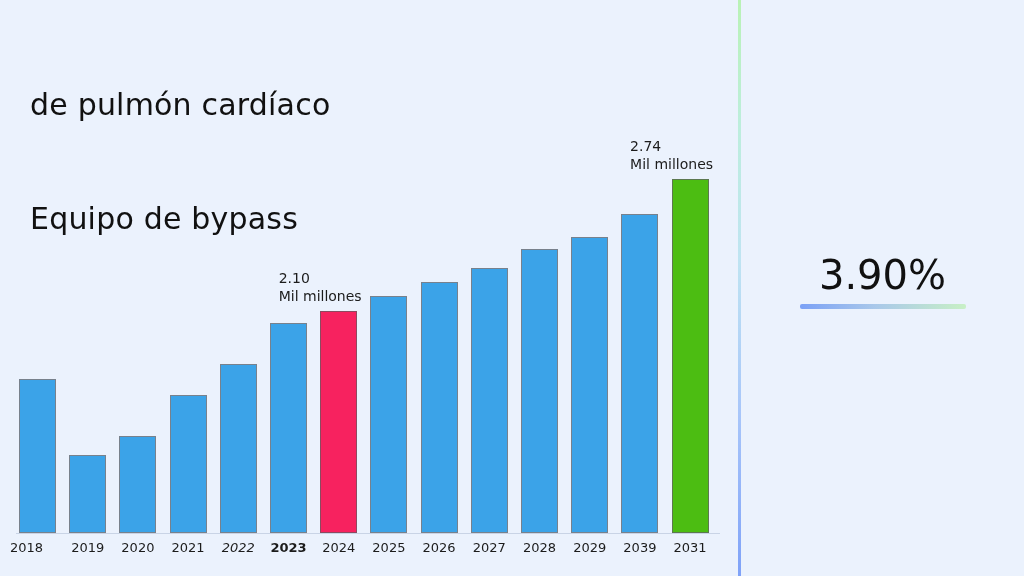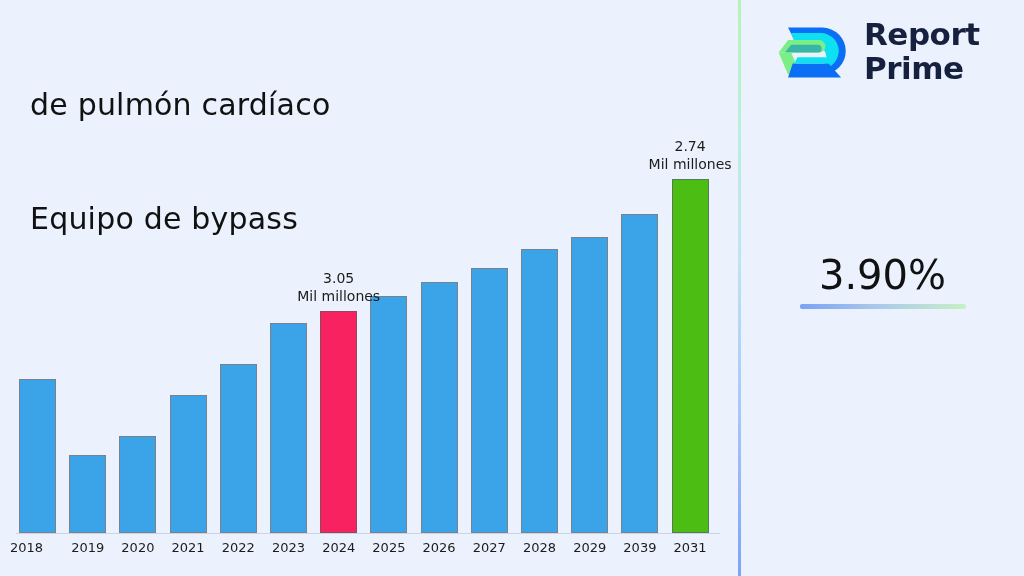--- a/index.html
+++ b/index.html
@@ -77,21 +77,21 @@
     color: #1c1c1c;
     text-align: center;
     white-space: nowrap;
   }
 
   .bar-callout {
     position: absolute;
     font-size: 14px;
     line-height: 18px;
     color: #1c1c1c;
-    text-align: center;
+    text-align: left;
     white-space: nowrap;
   }
   .bar-callout .cv { display: block; }
   .bar-callout .cu { display: block; }
 
   
   .right-panel {
     position: absolute;
     left: 741px;
     top: 0;
@@ -170,62 +170,47 @@
         <div class="bar" title="2028: 2.4 Mil millones" style="left: 521px; width: 37px; top: 248.977px; height: 284.023px;"></div>
         <div class="bar" title="2029: 2.46 Mil millones" style="left: 571.2px; width: 37px; top: 236.628px; height: 296.372px;"></div>
         <div class="bar" title="2030: 2.57 Mil millones" style="left: 621.4px; width: 37px; top: 213.988px; height: 319.012px;"></div>
         <div class="bar highlight-green" title="2031: 2.74 Mil millones" style="left: 671.6px; width: 37px; top: 179px; height: 354px;"></div>
       </div>
     <div id="ticks-layer">
         <div class="tick" style="left: 2px; width: 49px;">2018</div>
         <div class="tick" style="left: 63.2px; width: 49px;">2019</div>
         <div class="tick" style="left: 113.4px; width: 49px;">2020</div>
         <div class="tick" style="left: 163.6px; width: 49px;">2021</div>
-        <div class="tick" style="left: 213.8px; width: 49px;">2022</div>
-        <div class="tick" style="left: 264px; width: 49px;">2023</div>
+        <div class="tick" style="left: 213.8px; width: 49px; font-style: italic;">2022</div>
+        <div class="tick" style="left: 264px; width: 49px; font-weight: bold;">2023</div>
         <div class="tick" style="left: 314.2px; width: 49px;">2024</div>
         <div class="tick" style="left: 364.4px; width: 49px;">2025</div>
         <div class="tick" style="left: 414.6px; width: 49px;">2026</div>
         <div class="tick" style="left: 464.8px; width: 49px;">2027</div>
         <div class="tick" style="left: 515px; width: 49px;">2028</div>
         <div class="tick" style="left: 565.2px; width: 49px;">2029</div>
         <div class="tick" style="left: 615.4px; width: 49px;">2039</div>
         <div class="tick" style="left: 665.6px; width: 49px;">2031</div>
       </div>
     <div id="callouts-layer">
         <div class="bar-callout" style="left: 278.7px; width: 120px; top: 268.721px;">
-          <span class="cv">3.05</span>
+          <span class="cv">2.10</span>
           <span class="cu">Mil millones</span>
         </div>
         <div class="bar-callout" style="left: 630.1px; width: 120px; top: 137px;">
           <span class="cv">2.74</span>
           <span class="cu">Mil millones</span>
         </div>
       </div>
   </div>
 
   <div class="v-divider"></div>
 
   <div class="right-panel">
 
-    <div class="logo">
-      <svg class="logo-mark" viewBox="0 0 100 100">
-        <path d="M18 20 L62 20 A30 30 0 0 1 62 80 L54 80 A22 22 0 0 0 54 36 L26 36 Z" fill="#0b6ff5"></path>
-        <path d="M22 27 L60 27 A23 23 0 0 1 60 73 L52 73 A15 15 0 0 0 52 43 L28 43 Z" fill="#0de0f0"></path>
-        <path d="M6 52 L18 36 L58 36 A8 8 0 0 1 58 52 Z" fill="#7bee86"></path>
-        <path d="M14 52 L22 42 L56 42 A5 5 0 0 1 56 52 Z" fill="#3ab6a6"></path>
-        <path d="M6 52 L18 80 L34 80 L22 52 Z" fill="#7bee86"></path>
-        <path d="M24 66 L70 66 L86 84 L18 84 Z" fill="#0b6ff5"></path>
-        <path d="M30 58 L66 58 L74 66 L26 66 Z" fill="#0de0f0"></path>
-      </svg>
-      <div class="logo-text">
-        <span>Report</span>
-        <span>Prime</span>
-      </div>
-    </div>
 
     <div class="cagr-block">
       <div class="cagr-value">3.90%</div>
       <div class="cagr-rule"></div>
     </div>
 
   </div>
 </div>
 
 </body></html>

